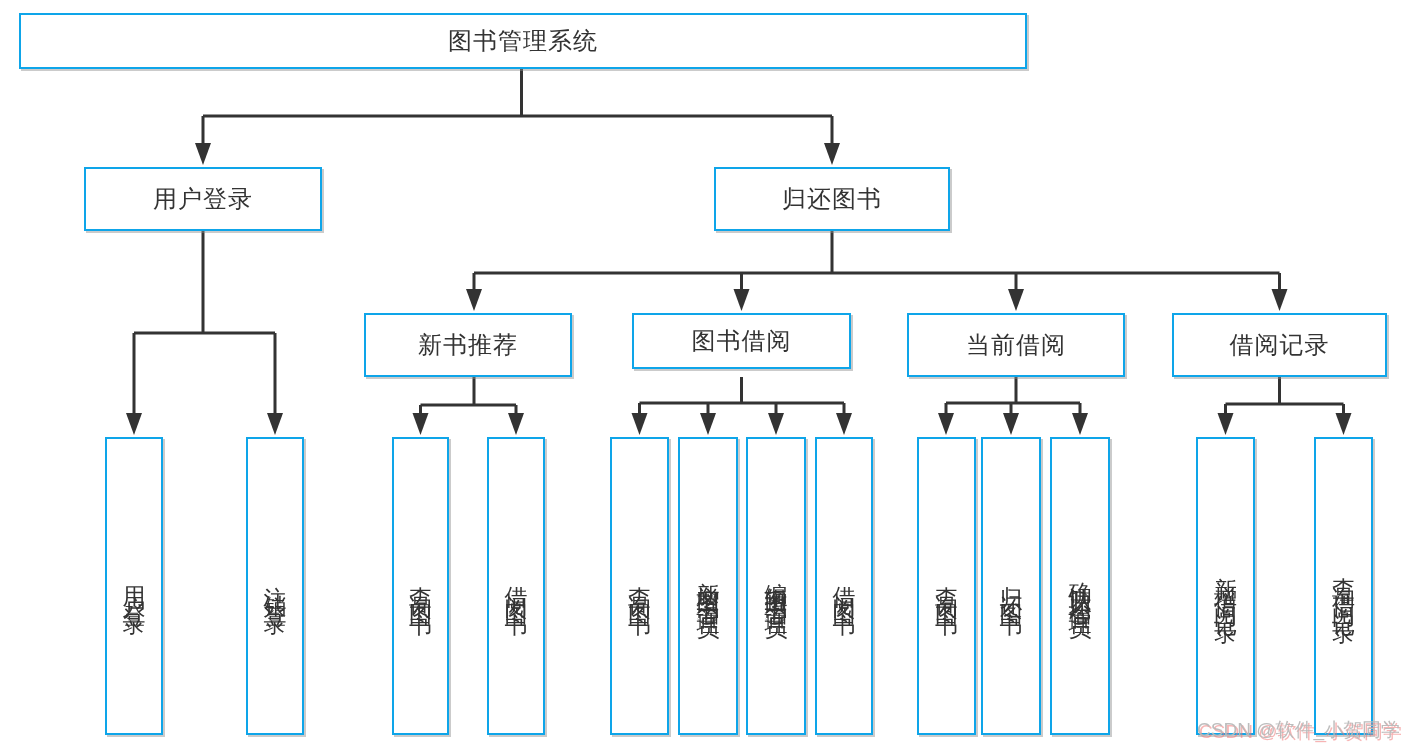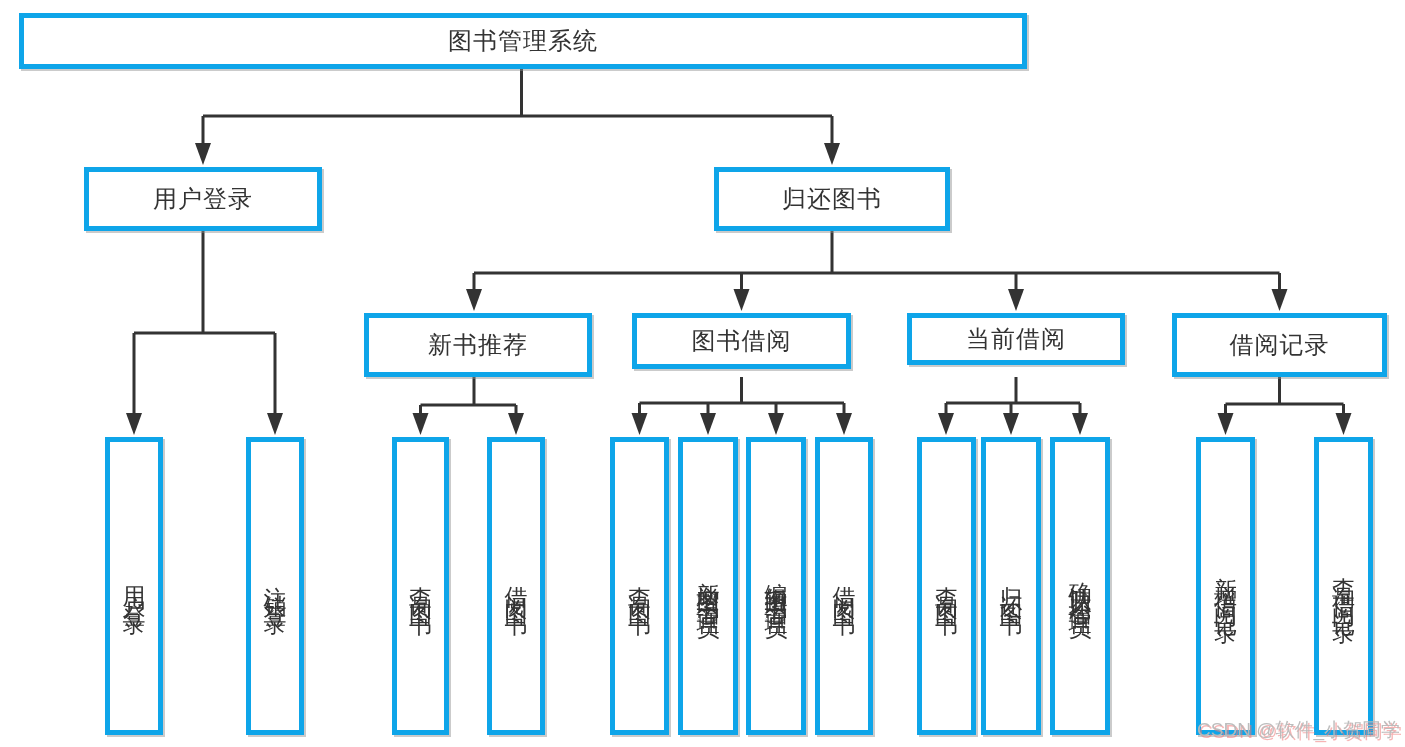--- a/index.html
+++ b/index.html
@@ -3,21 +3,21 @@
 <meta charset="utf-8">
 <style>
   html,body{margin:0;padding:0;background:#ffffff;}
   .stage{
     position:relative;width:1405px;height:747px;background:#ffffff;overflow:hidden;
     font-family:"Liberation Sans",sans-serif;color:#333333;
   }
   .wires{position:absolute;left:0;top:0;width:1405px;height:747px;}
   .node{
     position:absolute;box-sizing:border-box;background:#ffffff;
-    border:5px solid #0ea5e9;display:flex;align-items:center;justify-content:center;
+    border:2px solid #0ea5e9;display:flex;align-items:center;justify-content:center;
     box-shadow:2px 2px 0 rgba(140,140,140,0.45);
   }
   .h{font-size:24px;letter-spacing:1px;color:#333333;white-space:nowrap;}
   .v{
     writing-mode:vertical-rl;text-orientation:mixed;
     font-size:23px;letter-spacing:9px;line-height:1;color:#333333;white-space:nowrap;
   }
   .long .v{letter-spacing:5px;}
   .watermark{
     position:absolute;right:5px;bottom:4px;z-index:5;
@@ -82,27 +82,27 @@
     <span class="h">图书管理系统</span>
   </div>
 
   <div class="node" style="left:84px;top:167px;width:238px;height:64px">
     <span class="h">用户登录</span>
   </div>
   <div class="node" style="left:714px;top:167px;width:236px;height:64px">
     <span class="h">归还图书</span>
   </div>
 
-  <div class="node" style="left:364px;top:313px;width:228px;height:64px">
+  <div class="node" style="left:364px;top:313px;width:208px;height:64px">
     <span class="h">新书推荐</span>
   </div>
   <div class="node" style="left:632px;top:313px;width:219px;height:56px">
     <span class="h">图书借阅</span>
   </div>
-  <div class="node" style="left:907px;top:313px;width:218px;height:52px">
+  <div class="node" style="left:907px;top:313px;width:218px;height:64px">
     <span class="h">当前借阅</span>
   </div>
   <div class="node" style="left:1172px;top:313px;width:215px;height:64px">
     <span class="h">借阅记录</span>
   </div>
 
   <div class="node" style="left:105px;top:437px;width:58px;height:298px">
     <span class="v">用户登录</span>
   </div>
   <div class="node" style="left:246px;top:437px;width:58px;height:298px">

